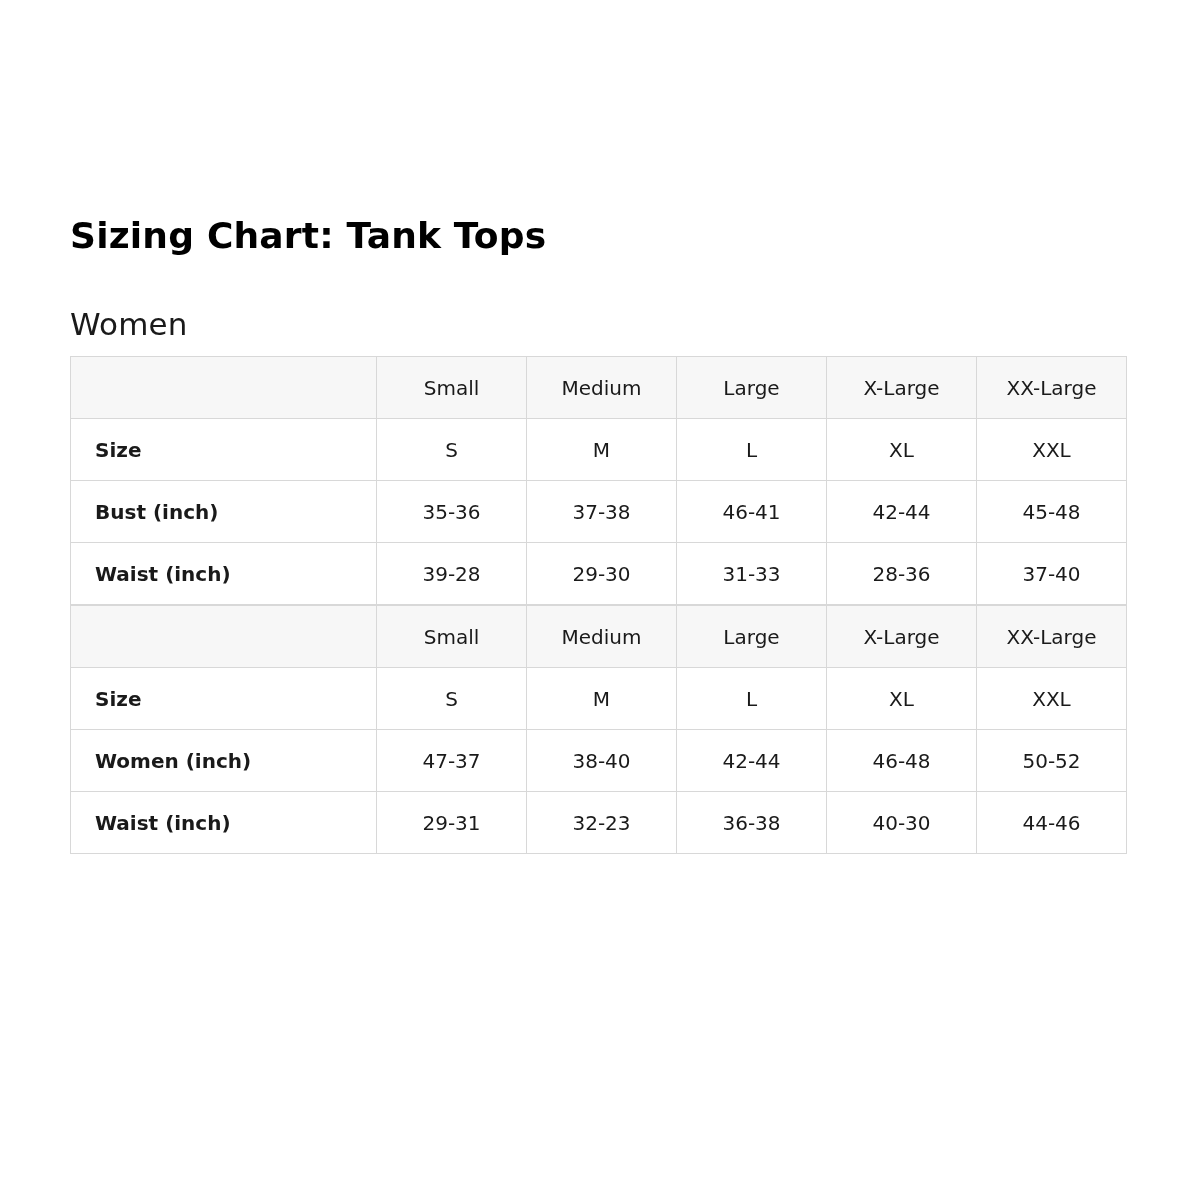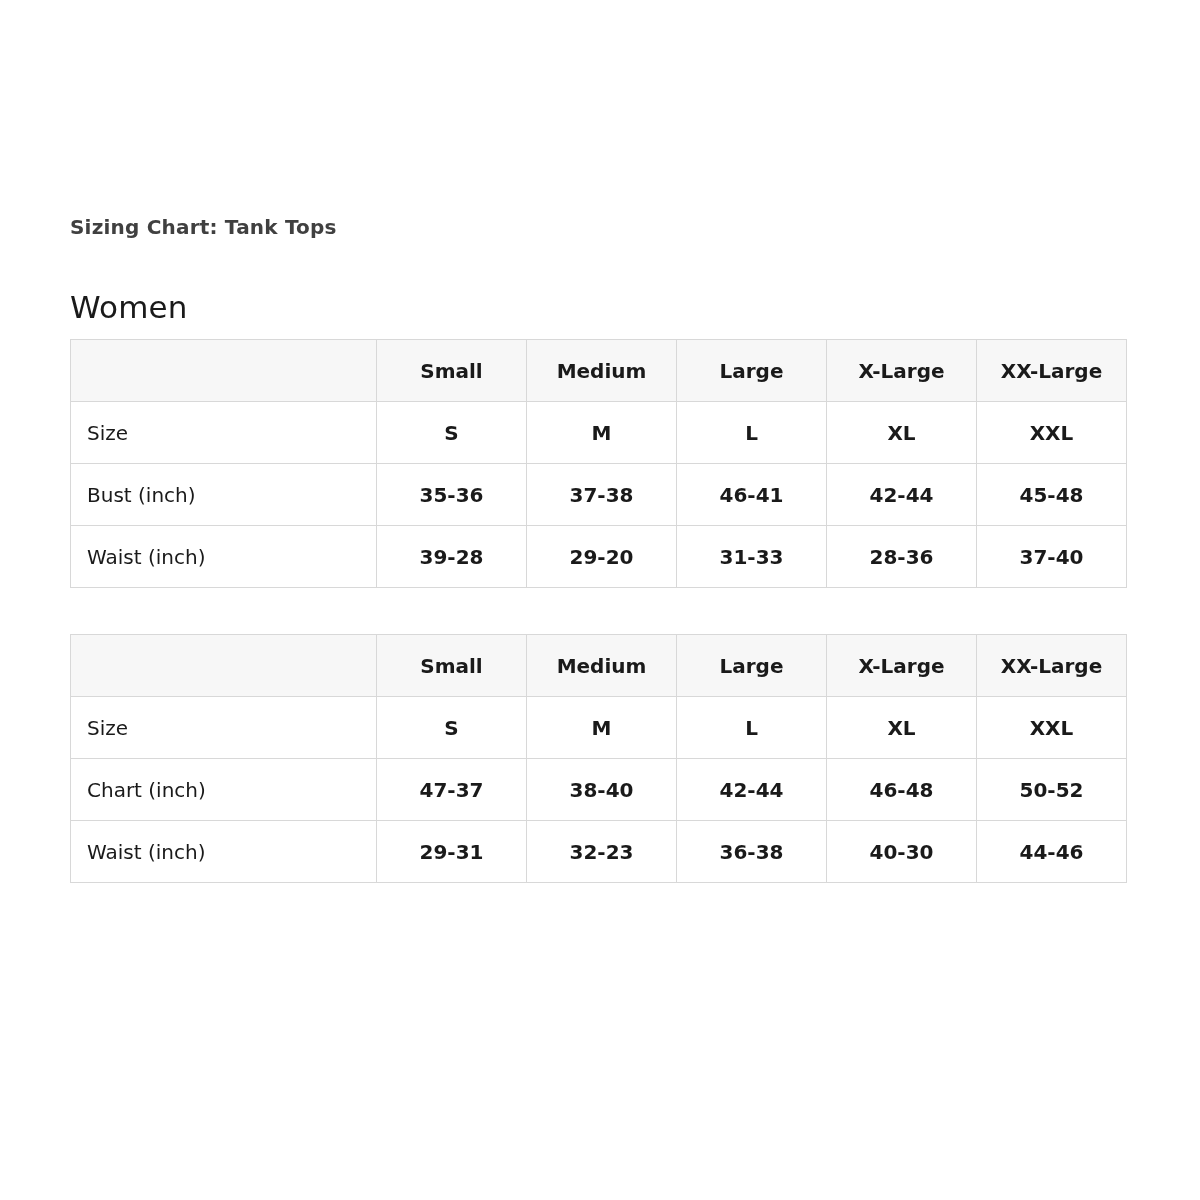--- a/index.html
+++ b/index.html
@@ -15,61 +15,60 @@
     overflow: hidden;
   }
   .page {
     position: relative;
     width: 1200px;
     height: 1200px;
     box-sizing: border-box;
     padding: 215px 70px 0 70px;
   }
   .doc-title {
-    font-size: 20px;
+    font-size: 36px;
     font-weight: bold;
-    color: #404040;
+    color: #000000;
     letter-spacing: 0.2px;
     margin: 0 0 50px 0;
   }
   .section {
-    margin-bottom: 46px;
   }
   .section-heading {
     font-size: 31px;
     font-weight: normal;
     color: #1a1a1a;
     margin: 0 0 14px 0;
     letter-spacing: 0.2px;
   }
   table.size-table {
     border-collapse: collapse;
     width: 1056px;
     table-layout: fixed;
   }
   table.size-table td,
   table.size-table th {
     border: 1px solid #d8d8d8;
     height: 62px;
     padding: 0 10px;
     font-size: 20px;
-    font-weight: bold;
+    font-weight: normal;
     color: #1a1a1a;
     text-align: center;
     vertical-align: middle;
     background: #ffffff;
     box-sizing: border-box;
   }
   table.size-table thead td {
     background: #f7f7f7;
   }
   table.size-table td.rowhead {
     text-align: left;
-    font-weight: normal;
-    padding-left: 16px;
+    font-weight: bold;
+    padding-left: 24px;
     background: #ffffff;
   }
   table.size-table thead td.corner {
     background: #f7f7f7;
   }
   col.c-label { width: 306px; }
   col.c-val { width: 150px; }
 </style>
 </head>
 <body>
@@ -112,21 +111,21 @@
           <td class="rowhead">Bust (inch)</td>
           <td>35-36</td>
           <td>37-38</td>
           <td>46-41</td>
           <td>42-44</td>
           <td>45-48</td>
         </tr>
         <tr>
           <td class="rowhead">Waist (inch)</td>
           <td>39-28</td>
-          <td>29-20</td>
+          <td>29-30</td>
           <td>31-33</td>
           <td>28-36</td>
           <td>37-40</td>
         </tr>
       </tbody>
     </table>
   </div>
 
   <div class="section">
     <table class="size-table">
@@ -151,21 +150,21 @@
       <tbody>
         <tr>
           <td class="rowhead">Size</td>
           <td>S</td>
           <td>M</td>
           <td>L</td>
           <td>XL</td>
           <td>XXL</td>
         </tr>
         <tr>
-          <td class="rowhead">Chart (inch)</td>
+          <td class="rowhead">Women (inch)</td>
           <td>47-37</td>
           <td>38-40</td>
           <td>42-44</td>
           <td>46-48</td>
           <td>50-52</td>
         </tr>
         <tr>
           <td class="rowhead">Waist (inch)</td>
           <td>29-31</td>
           <td>32-23</td>

